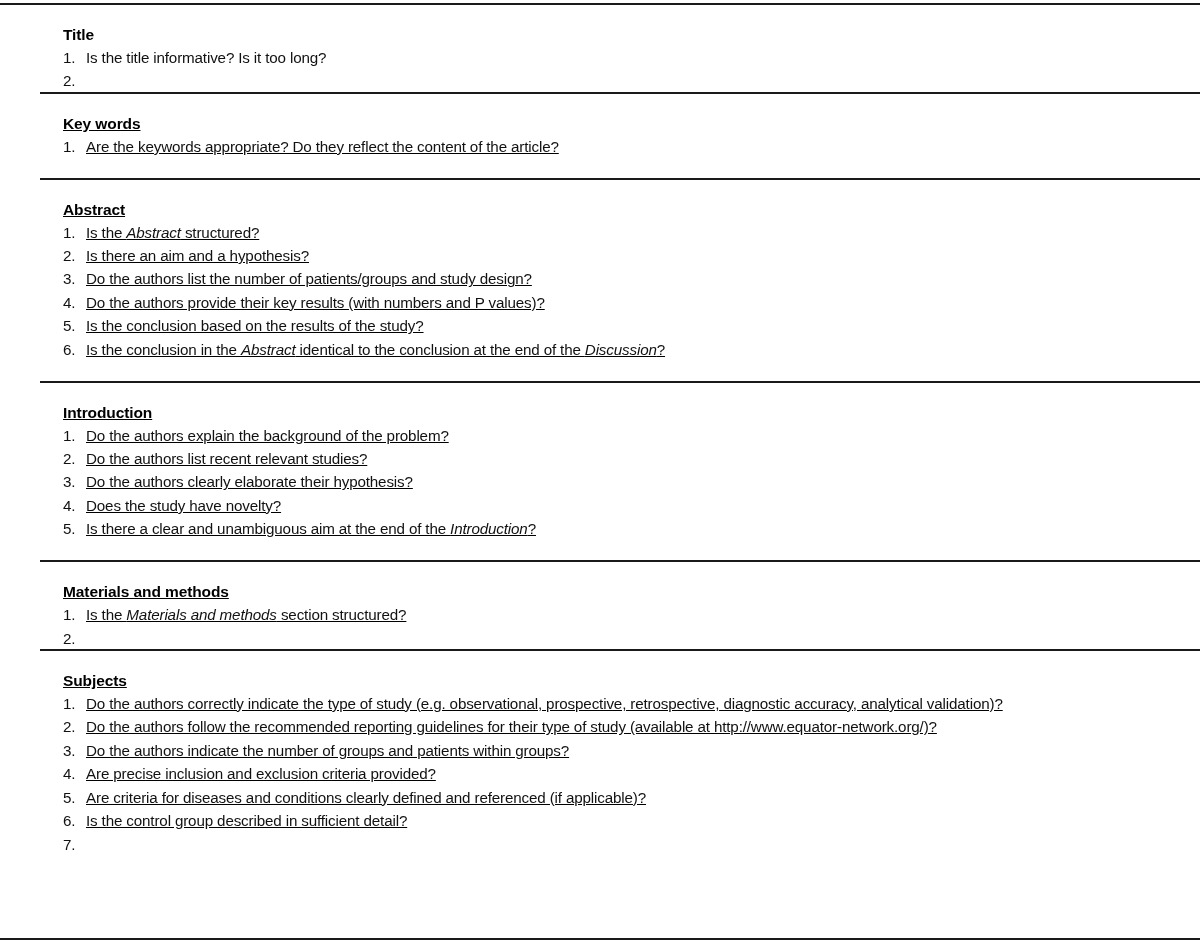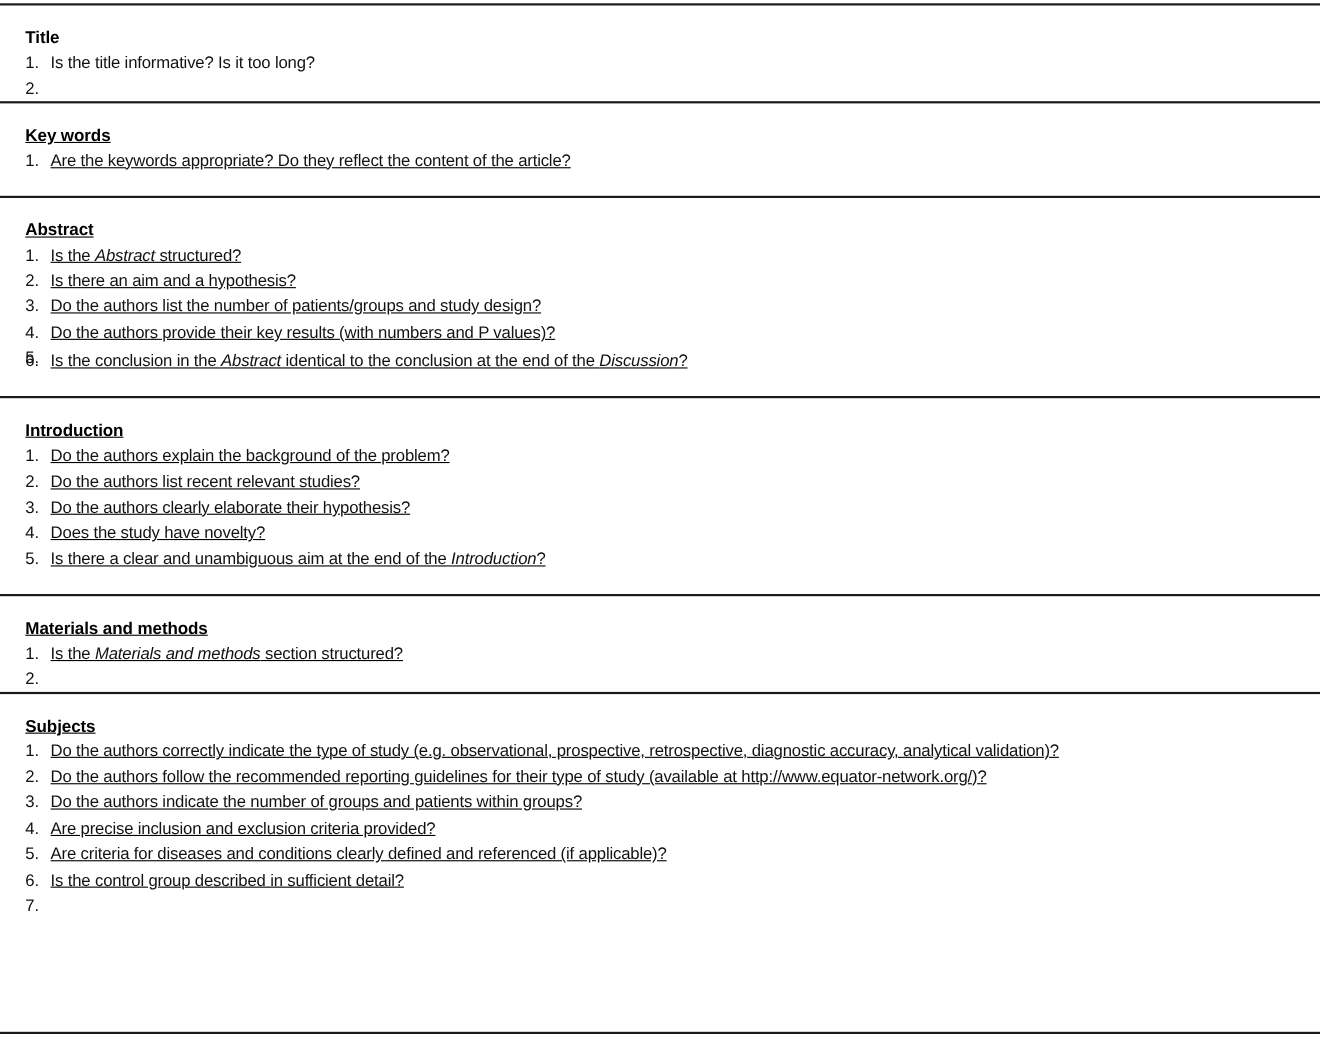--- a/index.html
+++ b/index.html
@@ -28,20 +28,21 @@
   .rule-bottom {
     height: 0;
     border-top: 2.5px solid #1a1a1a;
     position: absolute;
     left: 0;
     right: 0;
     bottom: 6px;
   }
   .section {
     padding: 12px;
+    margin-left: 40px;
   }
   .section + .section {
     border-top: 2px solid #1a1a1a;
     text-decoration: underline;
   }
   .section-heading {
     font-size: 15.5px;
     font-weight: bold;
     letter-spacing: -0.1px;
     color: #000000;
@@ -93,21 +94,21 @@
           <li><span class="num">1.</span><span class="txt">Are the keywords appropriate? Do they reflect the content of the article?</span></li>
         </ol>
       </div>
       <div class="section">
         <div class="section-heading">Abstract</div>
         <ol class="items">
           <li><span class="num">1.</span><span class="txt">Is the <em>Abstract</em> structured?</span></li>
           <li><span class="num">2.</span><span class="txt">Is there an aim and a hypothesis?</span></li>
           <li><span class="num">3.</span><span class="txt">Do the authors list the number of patients/groups and study design?</span></li>
           <li><span class="num">4.</span><span class="txt">Do the authors provide their key results (with numbers and P values)?</span></li>
-          <li><span class="num">5.</span></li>
+          <li><span class="num">5.</span><span class="txt">Is the conclusion based on the results of the study?</span></li>
           <li><span class="num">6.</span><span class="txt">Is the conclusion in the <em>Abstract</em> identical to the conclusion at the end of the <em>Discussion</em>?</span></li>
         </ol>
       </div>
       <div class="section">
         <div class="section-heading">Introduction</div>
         <ol class="items">
           <li><span class="num">1.</span><span class="txt">Do the authors explain the background of the problem?</span></li>
           <li><span class="num">2.</span><span class="txt">Do the authors list recent relevant studies?</span></li>
           <li><span class="num">3.</span><span class="txt">Do the authors clearly elaborate their hypothesis?</span></li>
           <li><span class="num">4.</span><span class="txt">Does the study have novelty?</span></li>

